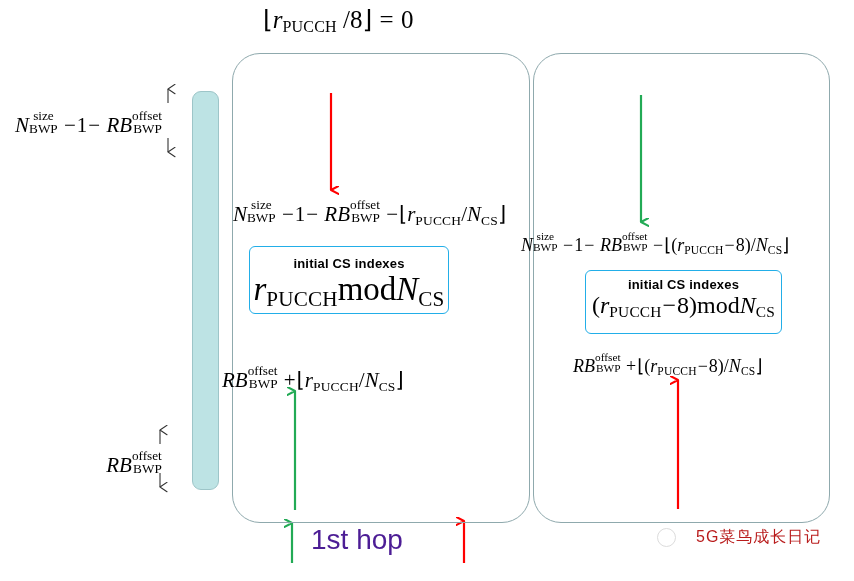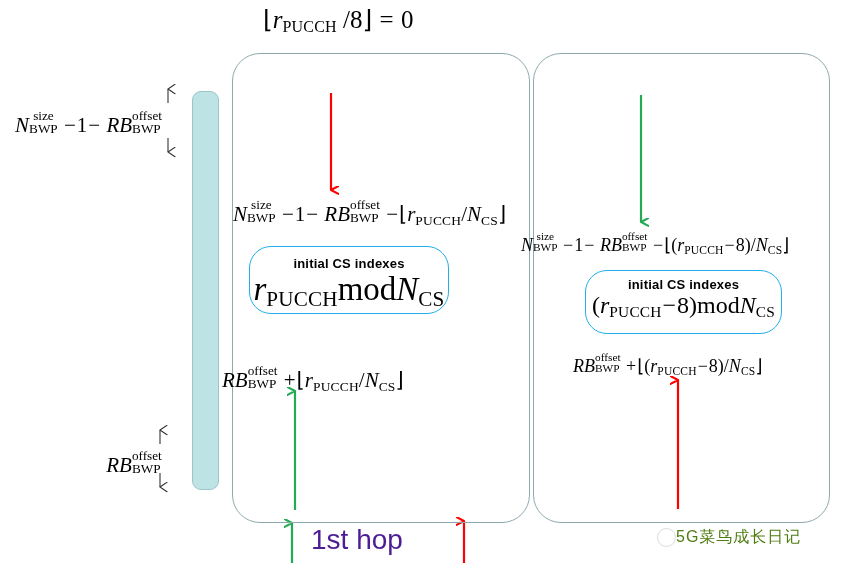--- a/index.html
+++ b/index.html
@@ -37,21 +37,21 @@
     display: inline-block;
     vertical-align: baseline;
     font-size: 0.63em;
     line-height: 1.02;
     text-align: left;
     font-style: normal;
     position: relative;
     top: 0.06em;
   }
   .subsup .u { display: block; text-align: center; }
-  .subsup .d { display: block; }
+  .subsup .d { display: block; text-align: right; }
   .flo { font-style: normal; }
   .op { font-style: normal; padding: 0 1px; }
 
   
   .panel-title {
     position: absolute;
     font-size: 25px;
     color: #000;
   }
 
@@ -70,21 +70,21 @@
     background: #bde3e4;
     border: 1.2px solid #9dc5c8;
     border-radius: 9px;
     box-sizing: border-box;
   }
 
   
   .cs-box {
     position: absolute;
     border: 1.7px solid #22aee8;
-    border-radius: 22px;
+    border-radius: 6px;
     background: #ffffff;
     box-sizing: border-box;
     text-align: center;
   }
   .cs-title {
     font-family: "Liberation Sans", sans-serif;
     font-weight: bold;
     font-size: 13px;
     color: #000;
     letter-spacing: 0.2px;
@@ -120,22 +120,22 @@
     font-family: "Liberation Sans", sans-serif;
     font-size: 28px;
     color: #4c1d95;
   }
 
   
   .watermark {
     position: absolute;
     display: flex;
     align-items: center;
-    gap: 0;
-    color: #4d7c0f;
+    gap: 20px;
+    color: #b91c1c;
     font-family: "Liberation Sans", sans-serif;
     font-size: 16px;
     letter-spacing: 1px;
   }
   .wm-circle {
     width: 17px;
     height: 17px;
     border: 1.6px solid #dcdcdc;
     border-radius: 50%;
     display: inline-block;

